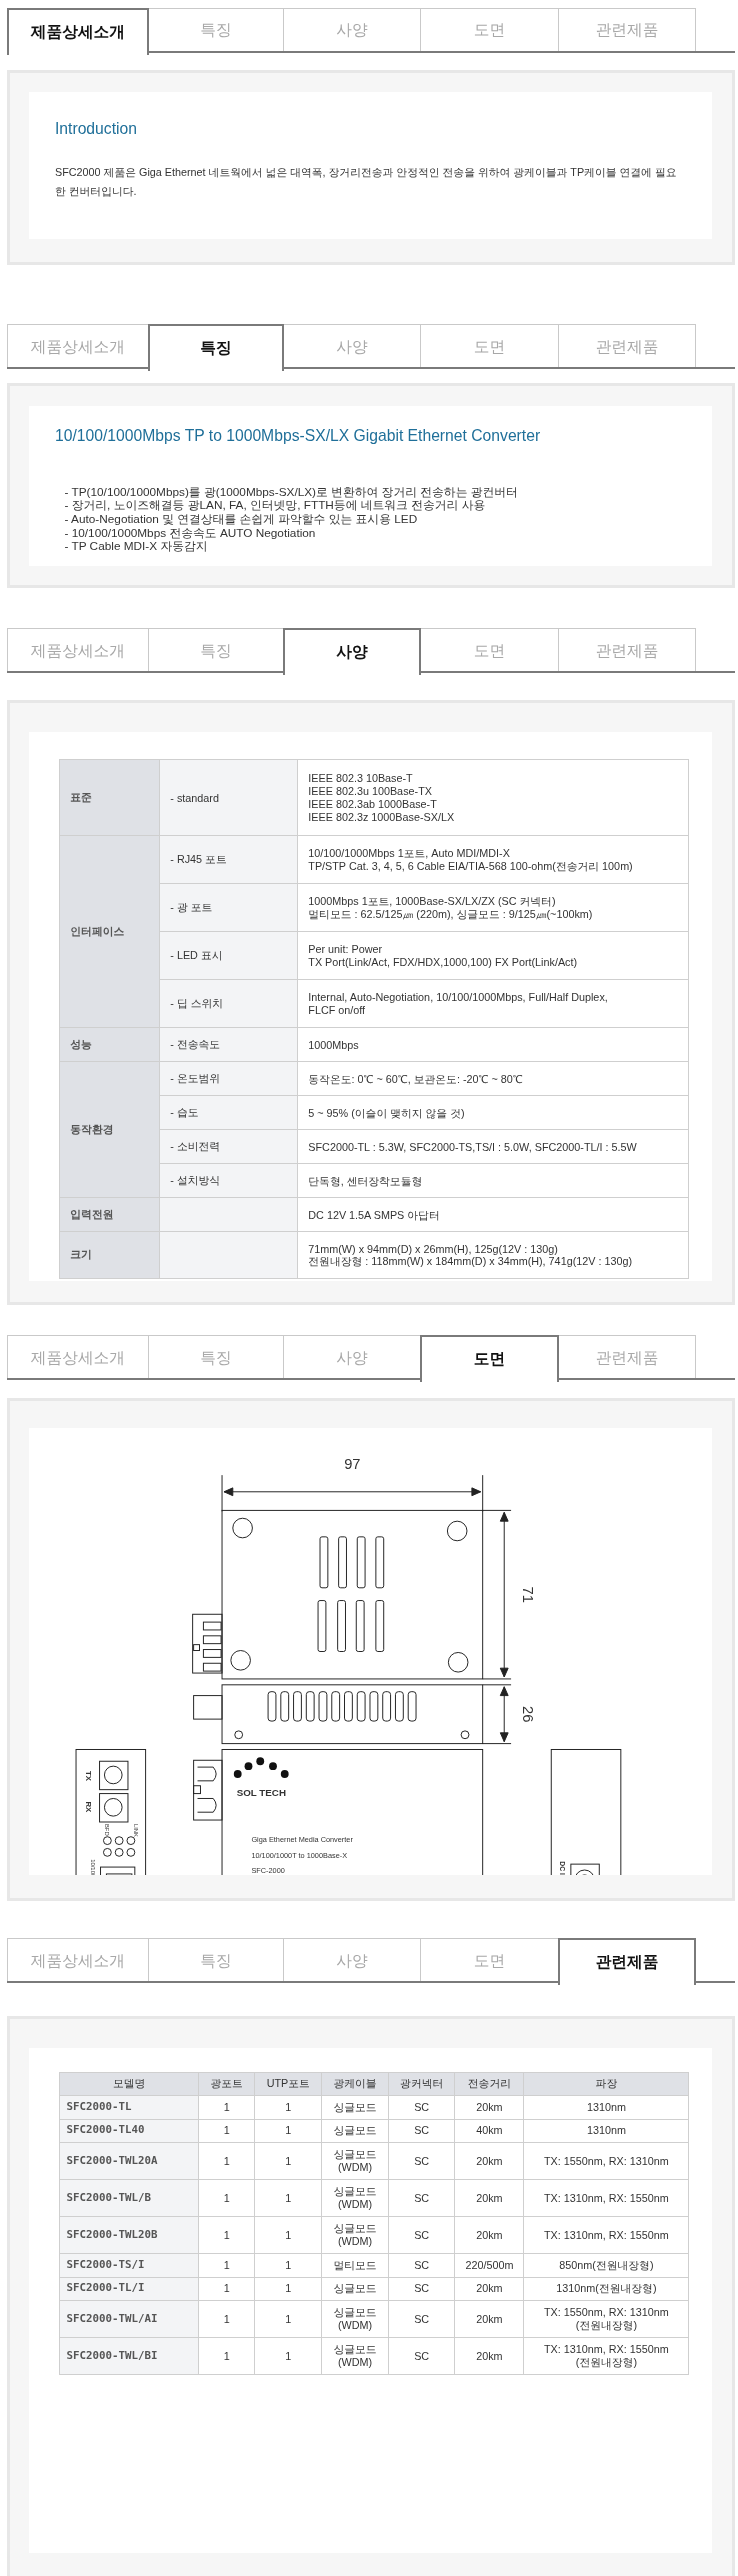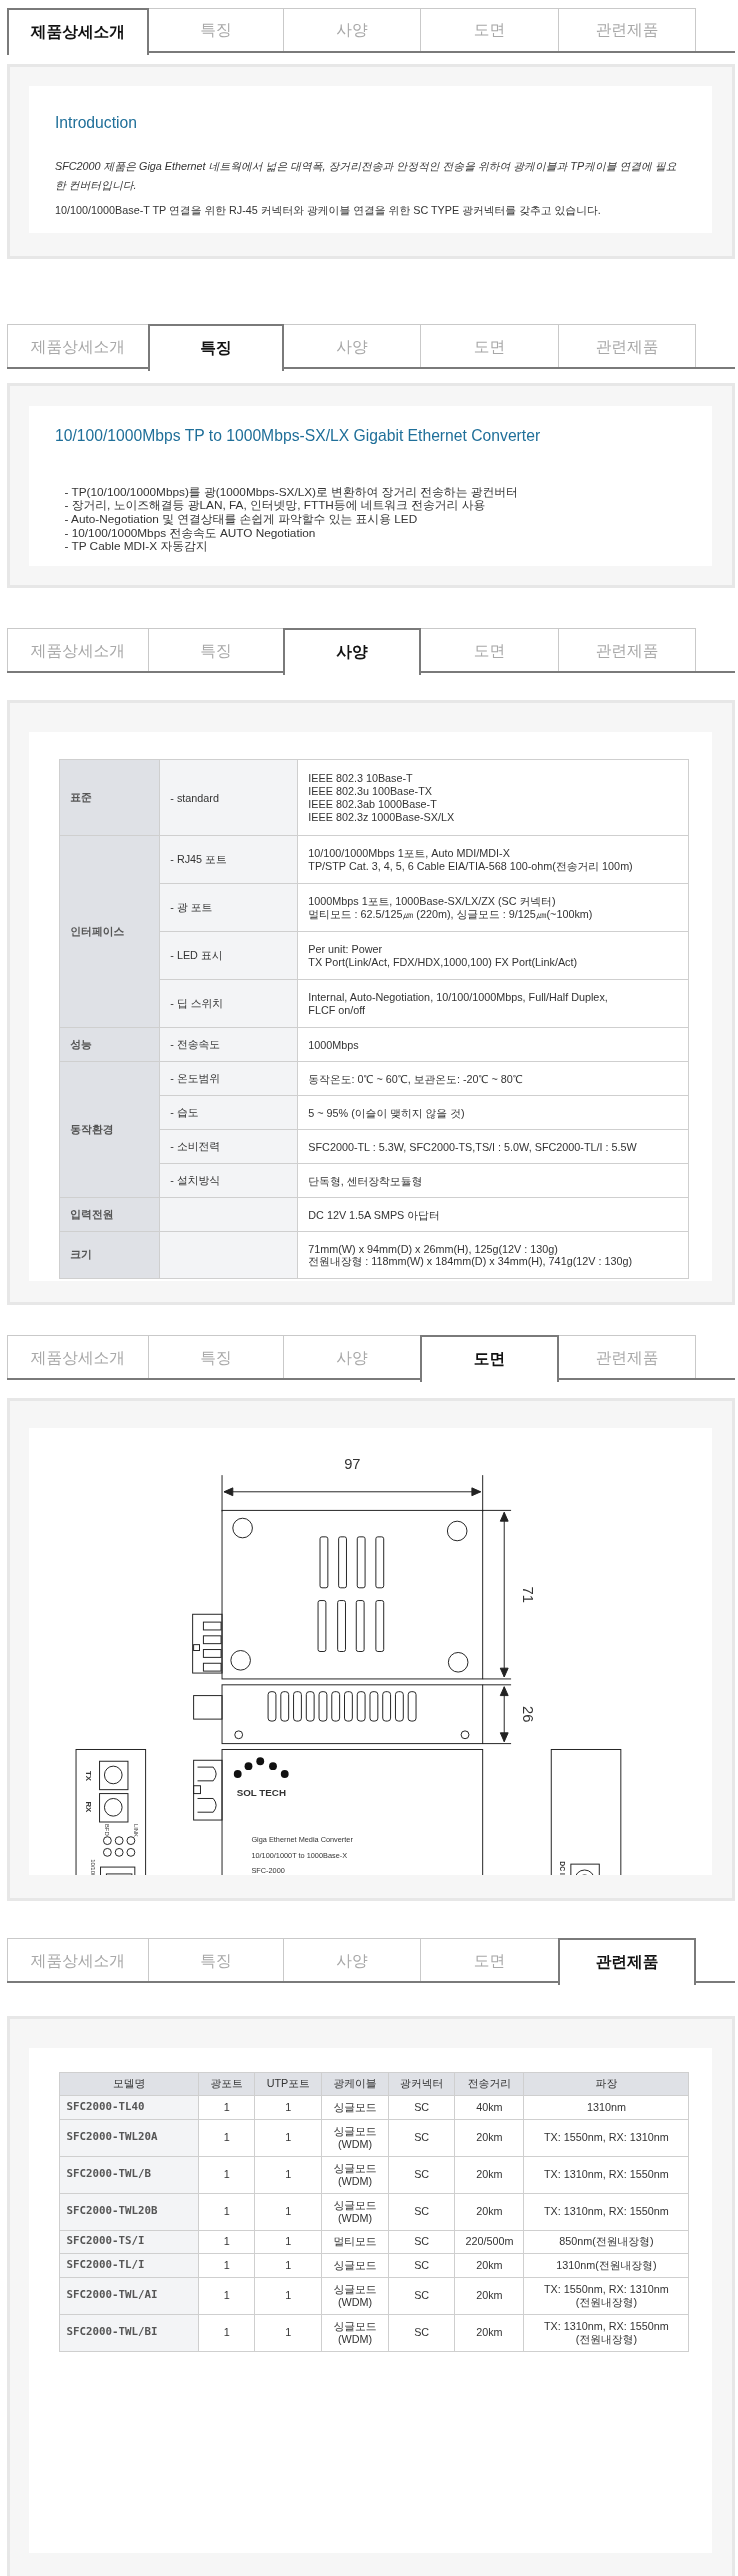--- a/index.html
+++ b/index.html
@@ -56,25 +56,24 @@
 
 <div class="section" style="top:7.8px;">
   <div class="tabbar">
     <div class="tab t0 active">제품상세소개</div>
     <div class="tab t1">특징</div>
     <div class="tab t2">사양</div>
     <div class="tab t3">도면</div>
     <div class="tab t4">관련제품</div>
     <div class="baseline"></div>
   </div>
-  <div class="box" style="top:56px; height:195px;">
+  <div class="box" style="top:62px; height:195px;">
     <div class="inner" style="top:19.6px; height:147px;">
       <div class="intro-title">Introduction</div>
-      <div class="intro-p" style="top:71px;font-style:italic;">SFC2000 제품은 Giga Ethernet 네트웍에서 넓은 대역폭, 장거리전송과 안정적인 전송을 위하여 광케이블과 TP케이블 연결에 필요한 컨버터입니다.</div>
-      <div class="intro-p" style="top:115px;">10/100/1000Base-T TP 연결을 위한 RJ-45 커넥터와 광케이블 연결을 위한 SC TYPE 광커넥터를 갖추고 있습니다.</div>
+      <div class="intro-p" style="top:71px;">SFC2000 제품은 Giga Ethernet 네트웍에서 넓은 대역폭, 장거리전송과 안정적인 전송을 위하여 광케이블과 TP케이블 연결에 필요한 컨버터입니다.</div>
     </div>
   </div>
 </div>
 
 <div class="section" style="top:324px;">
   <div class="tabbar">
     <div class="tab t0">제품상세소개</div>
     <div class="tab t1 active">특징</div>
     <div class="tab t2">사양</div>
     <div class="tab t3">도면</div>
@@ -341,20 +340,29 @@
             <th>광포트</th>
             <th>UTP포트</th>
             <th>광케이블</th>
             <th>광커넥터</th>
             <th>전송거리</th>
             <th>파장</th>
           </tr>
         </thead>
         <tbody id="prod-body">
             <tr>
+              <td class="model" style="white-space: pre-line;">SFC2000-TL</td>
+              <td style="white-space: pre-line;">1</td>
+              <td style="white-space: pre-line;">1</td>
+              <td style="white-space: pre-line;">싱글모드</td>
+              <td style="white-space: pre-line;">SC</td>
+              <td style="white-space: pre-line;">20km</td>
+              <td style="white-space: pre-line;">1310nm</td>
+            </tr>
+            <tr>
               <td class="model" style="white-space: pre-line;">SFC2000-TL40</td>
               <td style="white-space: pre-line;">1</td>
               <td style="white-space: pre-line;">1</td>
               <td style="white-space: pre-line;">싱글모드</td>
               <td style="white-space: pre-line;">SC</td>
               <td style="white-space: pre-line;">40km</td>
               <td style="white-space: pre-line;">1310nm</td>
             </tr>
             <tr class="tall">
               <td class="model" style="white-space: pre-line;">SFC2000-TWL20A</td>

